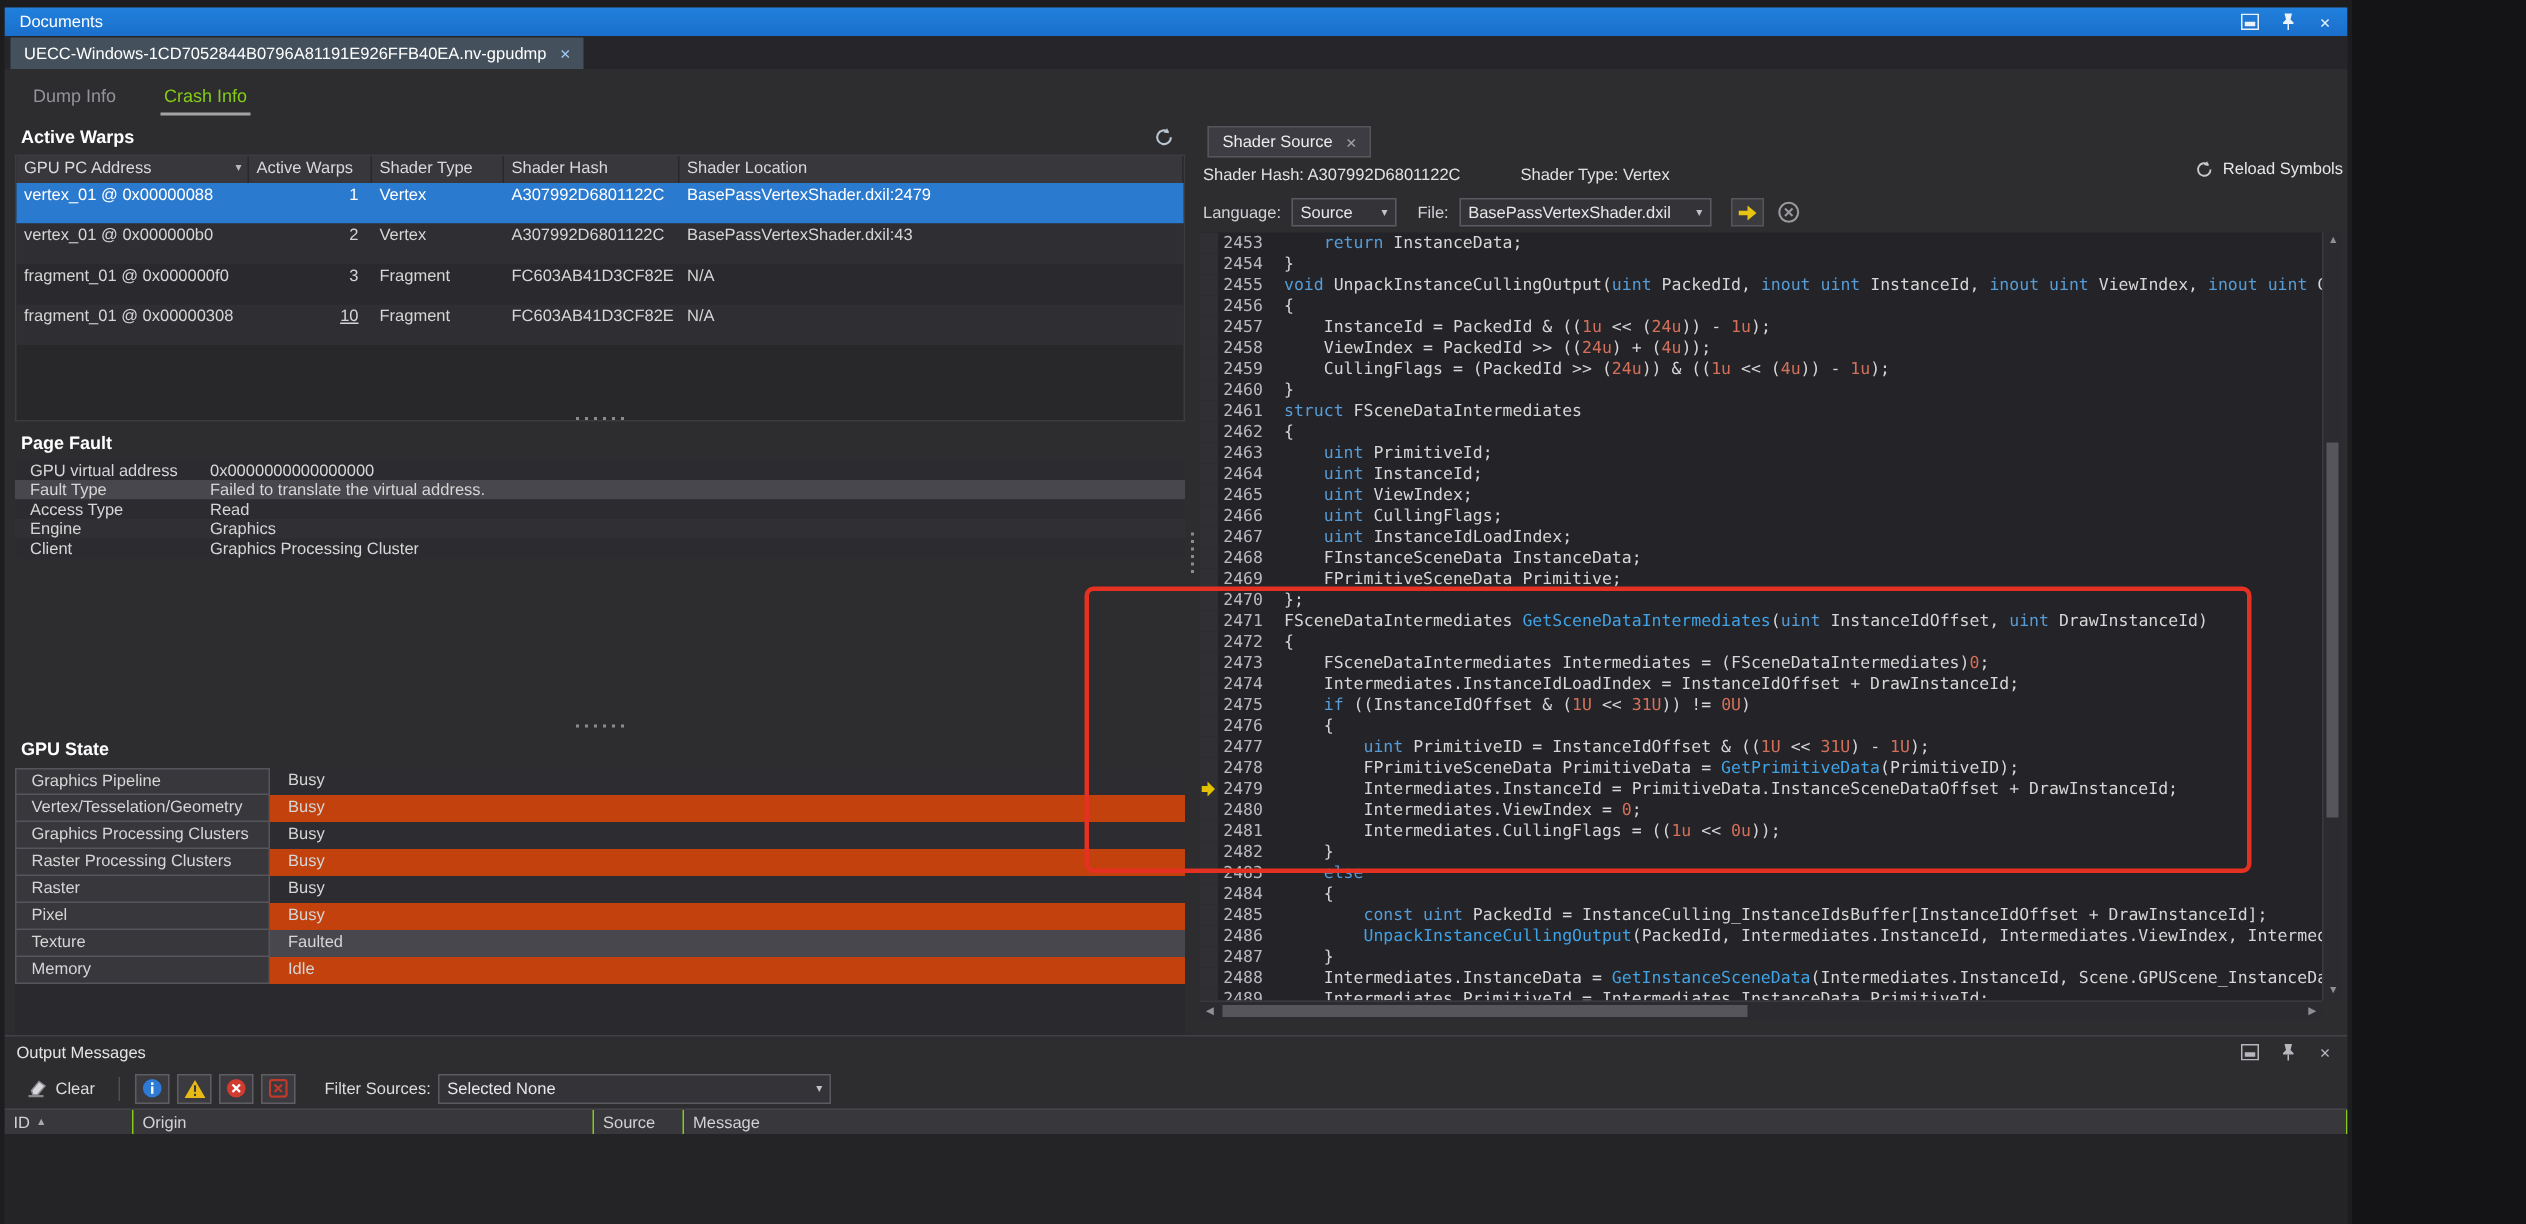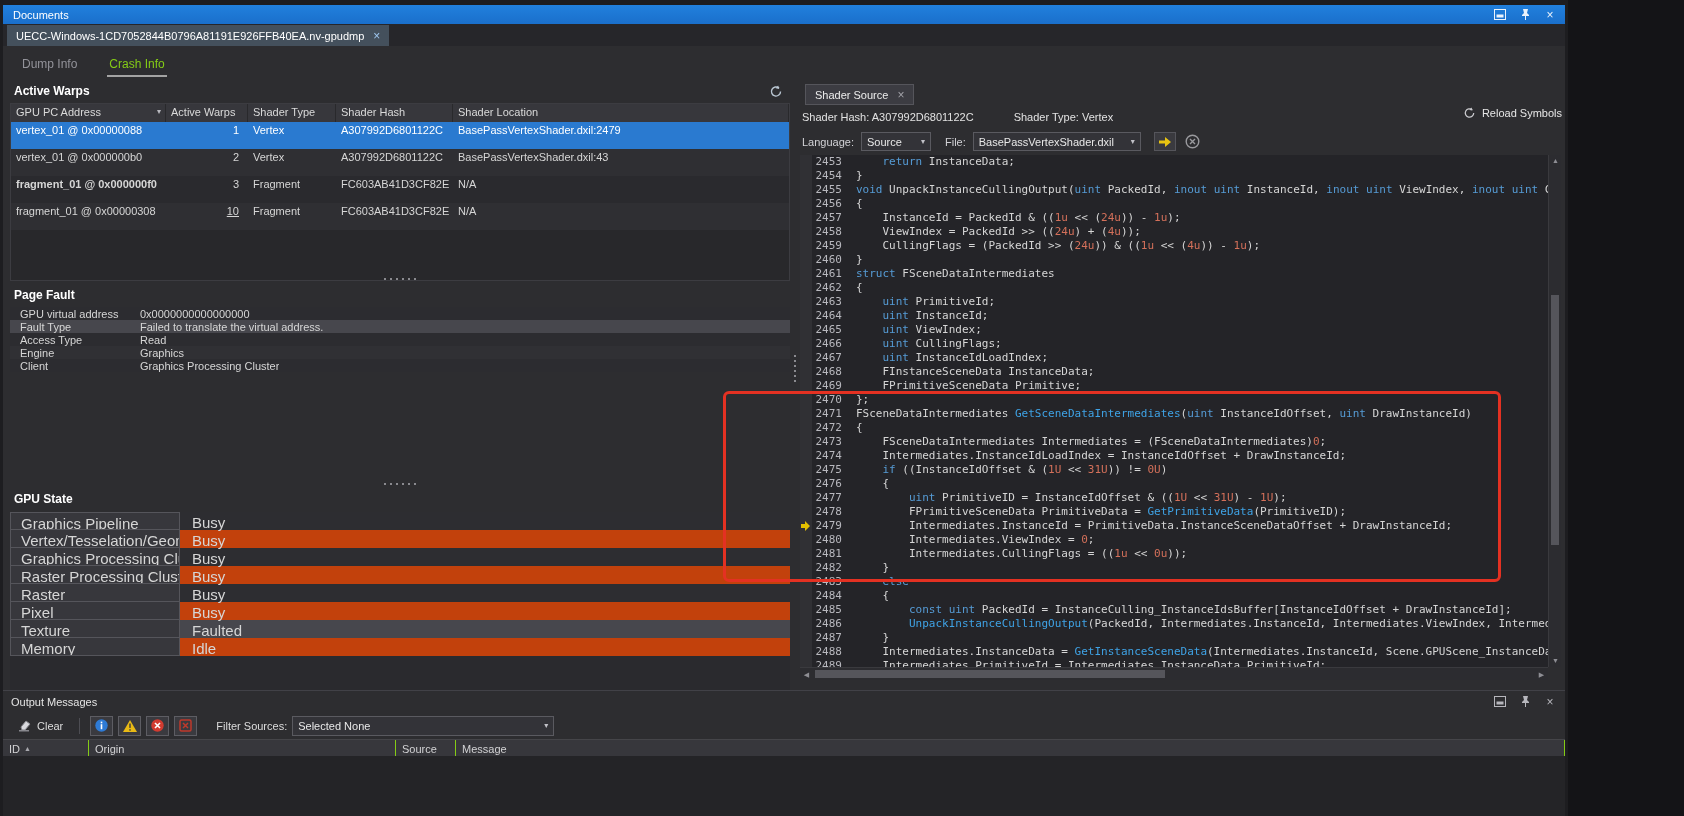--- a/index.html
+++ b/index.html
@@ -47,21 +47,21 @@
   .dots-v{position:absolute;left:790px;top:355px;width:9px;display:flex;flex-direction:column;gap:3px;align-items:center;}
   .dots-v i{width:2px;height:2px;background:#8a8a8f;display:block;}
 
   .pf-table{position:absolute;left:0;top:223px;width:780px;font-size:11px;color:#d6d6d6;}
   .kv-row{display:flex;height:13px;align-items:center;background:#2c2c30;}
   .kv-row.alt{background:#303034;}
   .kv-row.hl{background:#47474d;}
   .kv-k{width:118px;box-sizing:border-box;padding-left:10px;white-space:nowrap;overflow:hidden;flex:none;}
   .kv-v{padding-left:12px;white-space:nowrap;overflow:hidden;}
 
-  .gs-table{position:absolute;left:0;top:428px;width:780px;height:178px;background:#2a2a2e;font-size:15px;color:#d6d6d6;}
+  .gs-table{position:absolute;left:0;top:428px;width:780px;height:178px;background:#2a2a2e;font-size:11px;color:#d6d6d6;}
   .gs-row{display:flex;height:18px;background:#2d2d31;}
   .gs-row.alt{background:#c2410c;}
   .gs-row.hl{background:#47474d;}
   .gs-name{width:170px;flex:none;box-sizing:border-box;border:1px solid #55555b;background:#37373c;padding:2px 0 0 10px;white-space:nowrap;overflow:hidden;}
   .gs-row + .gs-row .gs-name{border-top:none;}
   .gs-val{padding:2px 0 0 12px;}
 
   
   .rp{position:absolute;left:800px;top:84px;width:768px;height:606px;}
   .shader-tab{position:absolute;left:5px;top:0;height:21px;display:flex;align-items:center;gap:9px;padding:0 9px;
@@ -173,21 +173,21 @@
             <div class="aw-c" style="width: auto; flex: 1 1 0%;">BasePassVertexShader.dxil:2479</div>
           </div>
           <div class="aw-row alt">
             <div class="aw-c" style="width: 155px;">vertex_01 @ 0x000000b0</div>
             <div class="aw-c num" style="width: 82px;">2</div>
             <div class="aw-c" style="width: 88px;">Vertex</div>
             <div class="aw-c" style="width: 117px;">A307992D6801122C</div>
             <div class="aw-c" style="width: auto; flex: 1 1 0%;">BasePassVertexShader.dxil:43</div>
           </div>
           <div class="aw-row">
-            <div class="aw-c" style="width: 155px; font-weight: bold;">fragment_01 @ 0x000000f0</div>
+            <div class="aw-c" style="width: 155px;">fragment_01 @ 0x000000f0</div>
             <div class="aw-c num" style="width: 82px;">3</div>
             <div class="aw-c" style="width: 88px;">Fragment</div>
             <div class="aw-c" style="width: 117px;">FC603AB41D3CF82E</div>
             <div class="aw-c" style="width: auto; flex: 1 1 0%;">N/A</div>
           </div>
           <div class="aw-row alt">
             <div class="aw-c" style="width: 155px;">fragment_01 @ 0x00000308</div>
             <div class="aw-c num" style="width: 82px; text-decoration: underline;">10</div>
             <div class="aw-c" style="width: 88px;">Fragment</div>
             <div class="aw-c" style="width: 117px;">FC603AB41D3CF82E</div>

